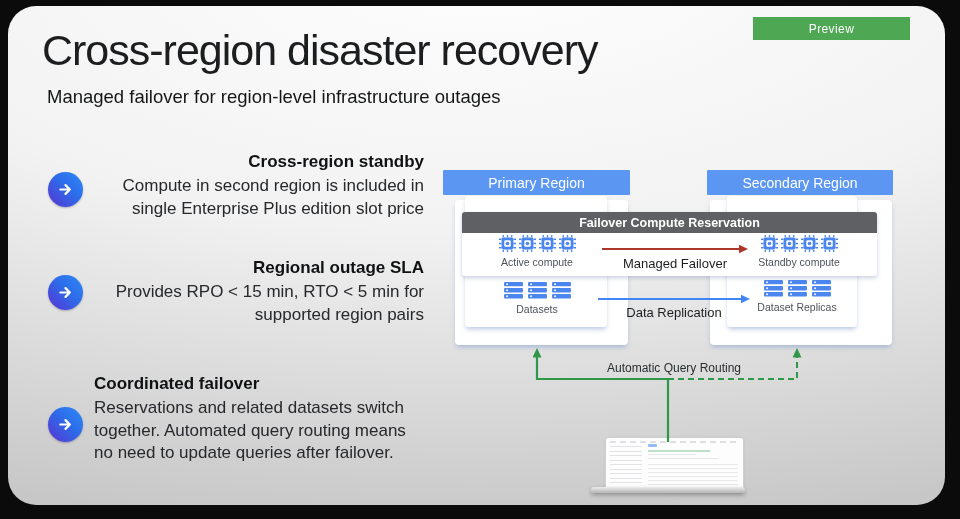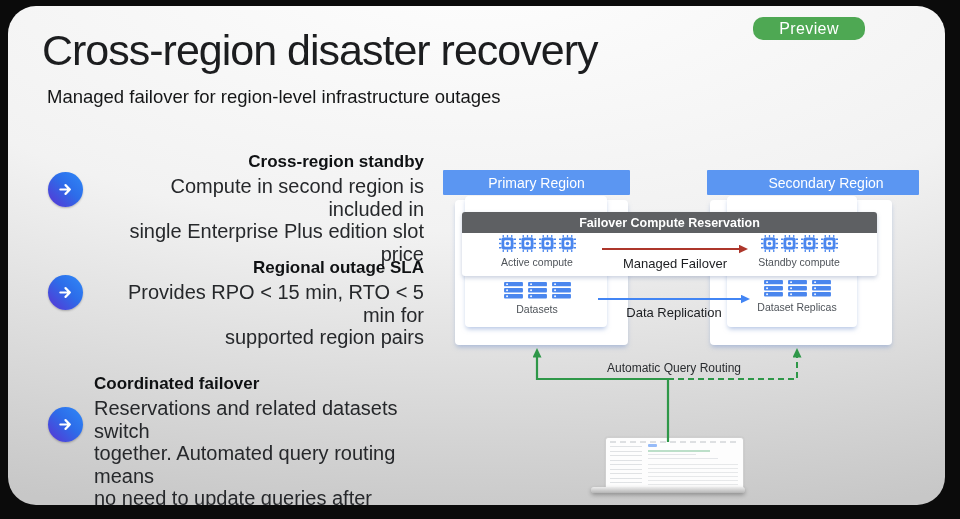--- a/index.html
+++ b/index.html
@@ -3,35 +3,35 @@
 <meta charset="utf-8">
 <style>
   html,body{margin:0;padding:0;background:#000;}
   .stage{position:relative;width:960px;height:519px;background:#0b0b0b;overflow:hidden;
          font-family:"Liberation Sans",sans-serif;}
   .slide{position:absolute;left:8px;top:6px;width:937px;height:499px;border-radius:28px;
          background:radial-gradient(140% 115% at 50% -10%, #fefefe 0%, #f2f2f2 48%, #dedede 72%, #c7c7c7 100%);
          overflow:hidden;}
 
   
-  .badge{position:absolute;left:745px;top:11px;width:112px;height:23px;background:#4EA853;
-         color:#fff;font-size:16px;font-weight:500;letter-spacing:.4px;display:flex;
-         align-items:center;justify-content:center;border-radius:10px;}
+  .badge{position:absolute;left:745px;top:11px;width:157px;height:23px;background:#4EA853;
+         color:#fff;font-size:12px;font-weight:500;letter-spacing:.4px;display:flex;
+         align-items:center;justify-content:center;border-radius:0;}
   .title{position:absolute;left:34px;top:20px;font-size:43px;font-weight:500;color:#1c1d1f;
          letter-spacing:-1px;white-space:nowrap;}
   .subtitle{position:absolute;left:39px;top:80px;font-size:18.5px;font-weight:500;color:#151617;
          white-space:nowrap;}
 
   
   .b-icon{position:absolute;width:35px;height:35px;border-radius:50%;
           background:linear-gradient(225deg,#2f86f6 5%,#2d6ce9 45%,#5a32d2 100%);
           display:flex;align-items:center;justify-content:center;box-shadow:0 1px 2px rgba(0,0,0,.25);}
   .b-text{position:absolute;left:86px;}
   .b-head{font-size:17px;font-weight:700;color:#0f1113;margin:0 0 3px 0;}
-  .b-body{font-size:20px;color:#26282b;line-height:22.5px;white-space:pre-line;}
+  .b-body{font-size:17px;color:#26282b;line-height:22.5px;white-space:pre-line;}
 
   
   .region-hdr{position:absolute;top:164px;height:25px;background:#5B96F2;color:#fff;
           font-size:14px;font-weight:500;display:flex;align-items:center;justify-content:center;
           border-radius:1px;}
   .card{position:absolute;background:#fff;border-radius:4px;
           box-shadow:0 3px 5px -1px rgba(120,150,205,.55);}
   .band{position:absolute;left:454px;top:206px;width:415px;border-radius:3px;background:#fff;
           box-shadow:0 2px 4px rgba(100,120,160,.35);}
   .band-hdr{height:21px;background:#5E6063;color:#fff;font-size:12.5px;font-weight:700;
@@ -101,21 +101,21 @@
         </svg>
     </div>
     <div class="b-text" style="top:368px;width:324px;">
       <div class="b-head">Coordinated failover</div>
       <div class="b-body">Reservations and related datasets switch
 together. Automated query routing means
 no need to update queries after failover.</div>
     </div>
 
     <div class="region-hdr" style="left:435px;width:187px;">Primary Region</div>
-    <div class="region-hdr" style="left:699px;width:186px;padding-left:26px;">Secondary Region</div>
+    <div class="region-hdr" style="left:699px;width:186px;">Secondary Region</div>
 
     <div class="card" style="left:447px;top:194px;width:173px;height:145px;"></div>
     <div class="card" style="left:457px;top:190px;width:142px;height:131px;"></div>
     <div class="card" style="left:702px;top:194px;width:182px;height:145px;"></div>
     <div class="card" style="left:719px;top:190px;width:130px;height:131px;"></div>
 
     <div class="band">
       <div class="band-hdr">Failover Compute Reservation</div>
       <div class="band-body"></div>
     </div>

